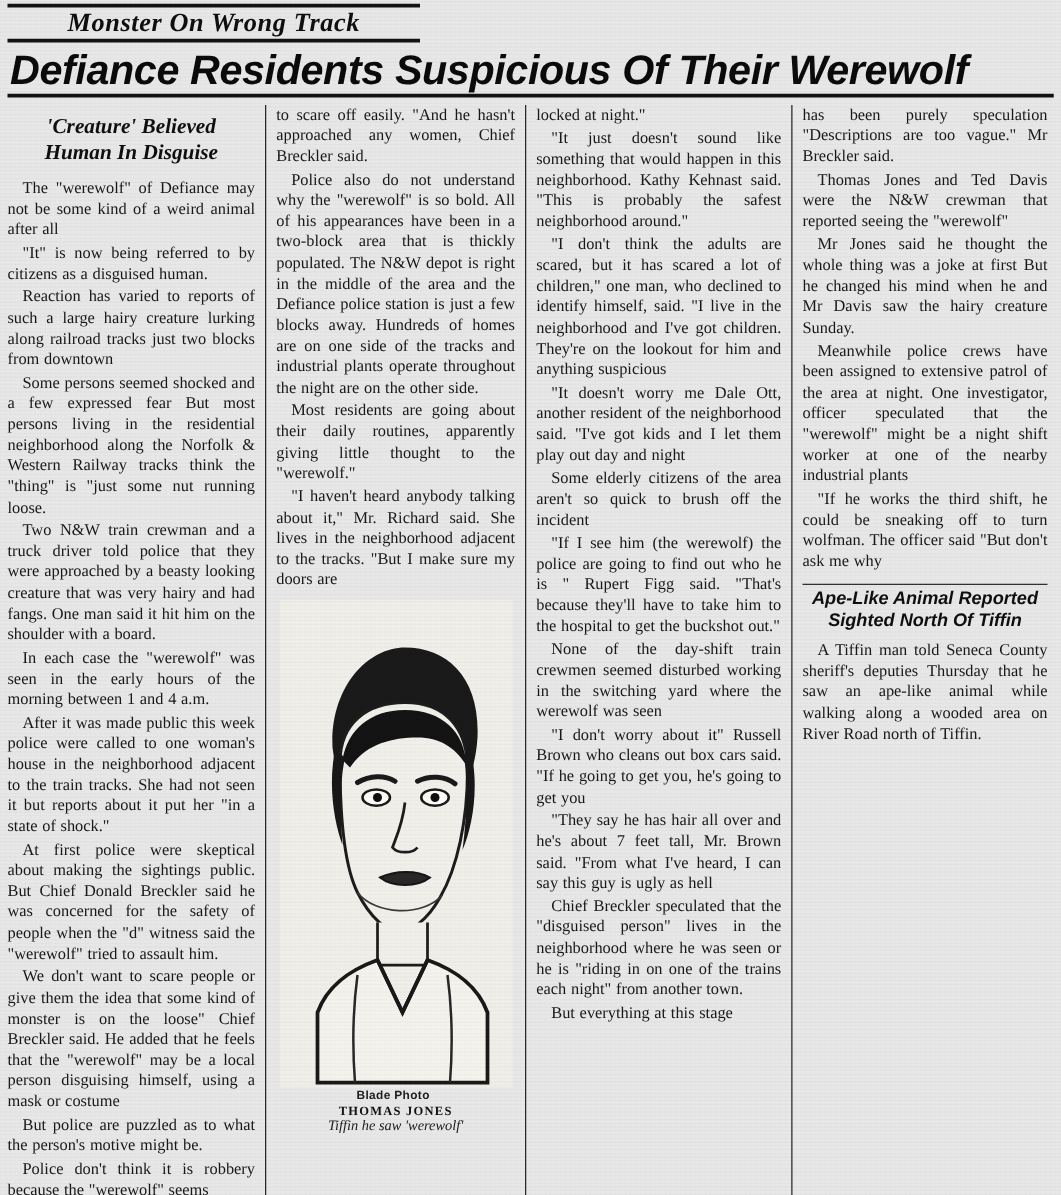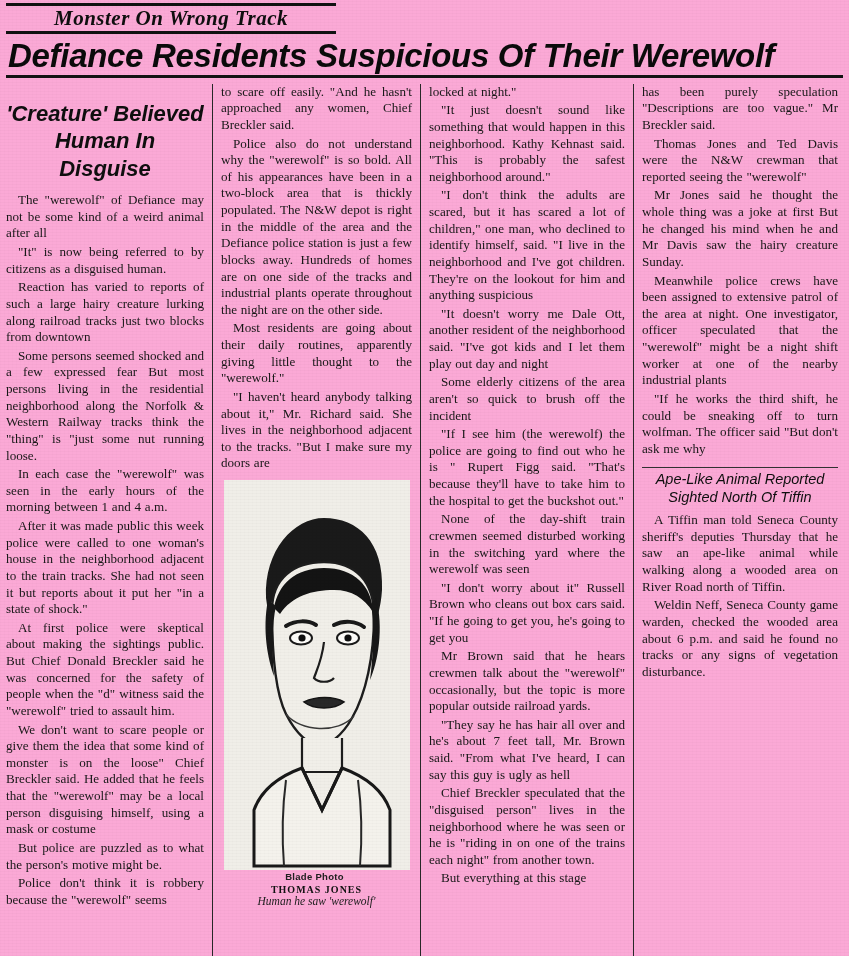--- a/index.html
+++ b/index.html
@@ -7,21 +7,21 @@
     padding: 0;
     background: #ffffff;
   }
   body {
     font-family: "Liberation Serif", serif;
   }
   #page {
     position: relative;
     width: 849px;
     height: 956px;
-    background: #f9a8d4;
+    background: #e5e5e5;
     overflow: hidden;
     filter: contrast(1.02);
   }
   
   #page::before {
     content: "";
     position: absolute;
     inset: 0;
     pointer-events: none;
     background:
@@ -81,45 +81,45 @@
     border-left: 1px solid #2b2b2b;
     padding-left: 8px;
     margin-left: 8px;
   }
   .col1 { width: 198px; }
   .col2 { width: 200px; }
   .col3 { width: 205px; }
   .col4 { width: 205px; }
 
   .subhead {
-    font-family: Liberation Sans, sans-serif;
-    font-weight: bold;
-    font-style: italic;
-    font-size: 22px;
+    font-family: Liberation Serif, serif;
+    font-weight: bold;
+    font-style: italic;
+    font-size: 17px;
     line-height: 1.25;
     color: #111;
-    margin: 16px 0 10px 0;
+    margin: 6px 0 10px 0;
     text-align: center;
   }
 
   p.body {
     font-family: "Liberation Serif", serif;
     font-size: 13.1px;
     line-height: 1.27;
     color: #1a1a1a;
     margin: 0 0 2px 0;
     text-align: justify;
     text-indent: 12px;
     word-spacing: 0.5px;
   }
   p.body.noindent { text-indent: 0; }
 
   .secthead {
     font-family: "Liberation Sans", sans-serif;
-    font-weight: normal;
+    font-weight: bold;
     font-style: italic;
     font-size: 14.5px;
     line-height: 1.2;
     color: #111;
     text-align: center;
     margin: 10px 0 6px 0;
     border-top: 1px solid #333;
     padding-top: 3px;
   }
 
@@ -182,20 +182,21 @@
 
     <div class="col col1">
       <div class="subhead">
         <span>'Creature' Believed</span><br>
         <span>Human In Disguise</span>
       </div>
       <p class="body">The "werewolf" of Defiance may not be some kind of a weird animal after all</p>
       <p class="body">"It" is now being referred to by citizens as a disguised human.</p>
       <p class="body">Reaction has varied to reports of such a large hairy creature lurking along railroad tracks just two blocks from downtown</p>
       <p class="body">Some persons seemed shocked and a few expressed fear But most persons living in the residential neighborhood along the Norfolk &amp; Western Railway tracks think the "thing" is "just some nut running loose.</p>
+      <p class="body">Two N&amp;W train crewman and a truck driver told police that they were approached by a beasty looking creature that was very hairy and had fangs. One man said it hit him on the shoulder with a board.</p>
       <p class="body">In each case the "werewolf" was seen in the early hours of the morning   between 1 and 4 a.m.</p>
       <p class="body faint">After it was made public this week police were called to one woman's house in the neighborhood adjacent to the train tracks. She had not seen it but reports about it put her "in a state of shock."</p>
       <p class="body faint">At first police were skeptical about making the sightings public. But Chief Donald Breckler said he was concerned for the safety of people when the "d" witness said the "werewolf" tried to assault him.</p>
       <p class="body">We don't want to scare people or give them the idea that some kind of monster is on the loose" Chief Breckler said. He added that he feels that the "werewolf" may be a local person disguising himself, using a mask or costume</p>
       <p class="body">But police are puzzled as to what the person's motive might be.</p>
       <p class="body">Police don't think it is robbery because the "werewolf" seems</p>
     </div>
 
     <div class="col col2">
       <p class="body noindent">to scare off easily. "And he hasn't approached any women, Chief Breckler said.</p>
@@ -241,49 +242,47 @@
 
             <path d="M78 288 C56 296, 38 308, 30 330 L30 386 L166 386 L166 330
                      C158 308, 140 296, 118 288 L98 330 Z" fill="#f2f0ea" stroke="#1b1b1b" stroke-width="3"></path>
             <path d="M78 288 L98 330 L118 288" fill="none" stroke="#1b1b1b" stroke-width="3"></path>
             <path d="M62 300 C58 330, 58 360, 60 386" stroke="#2a2a2a" stroke-width="2" fill="none"></path>
             <path d="M134 300 C138 330, 138 360, 136 386" stroke="#2a2a2a" stroke-width="2" fill="none"></path>
           </svg>
         </div>
         <div class="credit">Blade Photo</div>
         <div class="cutline-name">THOMAS JONES</div>
-        <div class="cutline-sub">Human he saw 'werewolf'</div>
+        <div class="cutline-sub">Tiffin he saw 'werewolf'</div>
       </div>
     </div>
 
     <div class="col col3">
       <p class="body noindent">locked at night."</p>
       <p class="body">"It just doesn't sound like something that would happen in this neighborhood. Kathy Kehnast said. "This is probably the safest neighborhood around."</p>
       <p class="body">"I don't think the adults are scared, but it has scared a lot of children," one man, who declined to identify himself, said. "I live in the neighborhood and I've got children. They're on the lookout for him and anything suspicious</p>
       <p class="body">"It doesn't worry me Dale Ott, another resident of the neighborhood said. "I've got kids and I let them play out day and night</p>
       <p class="body">Some elderly citizens of the area aren't so quick to brush off the incident</p>
       <p class="body">"If I see him (the werewolf) the police are going to find out who he is " Rupert Figg said. "That's because they'll have to take him to the hospital to get the buckshot out."</p>
       <p class="body faint">None of the day-shift train crewmen seemed disturbed working in the switching yard where the werewolf was seen</p>
       <p class="body faintest">"I don't worry about it" Russell Brown who cleans out box cars said. "If he going to get you, he's going to get you</p>
-      <p class="body">Mr Brown said that he hears crewmen talk about the "werewolf" occasionally, but the topic is more popular outside railroad yards.</p>
       <p class="body">"They say he has hair all over and he's about 7 feet tall, Mr. Brown said. "From what I've heard, I can say this guy is ugly as hell</p>
       <p class="body faint">Chief Breckler speculated that the "disguised person" lives in the neighborhood where he was seen or he is "riding in on one of the trains each night" from another town.</p>
       <p class="body">But everything at this stage</p>
     </div>
 
     <div class="col col4">
       <p class="body noindent">has been purely speculation "Descriptions are too vague." Mr Breckler said.</p>
       <p class="body">Thomas Jones and Ted Davis were the N&amp;W crewman that reported seeing the "werewolf"</p>
       <p class="body">Mr Jones said he thought the whole thing was a joke at first But he changed his mind when he and Mr Davis saw the hairy creature Sunday.</p>
       <p class="body">Meanwhile police crews have been assigned to extensive patrol of the area at night. One investigator, officer speculated that the "werewolf" might be a night shift worker at one of the nearby industrial plants</p>
       <p class="body faint">"If he works the third shift, he could be sneaking off to turn wolfman. The officer said "But don't ask me why</p>
 
       <div class="secthead">
         <span>Ape-Like Animal Reported</span><br>
         <span>Sighted North Of Tiffin</span>
       </div>
 
       <p class="body">A Tiffin man told Seneca County sheriff's deputies Thursday that he saw an ape-like animal while walking along a wooded area on River Road north of Tiffin.</p>
-      <p class="body">Weldin Neff, Seneca County game warden, checked the wooded area about 6 p.m. and said he found no tracks or any signs of vegetation disturbance.</p>
     </div>
 
   </div>
 </div>
 
 </body></html>

